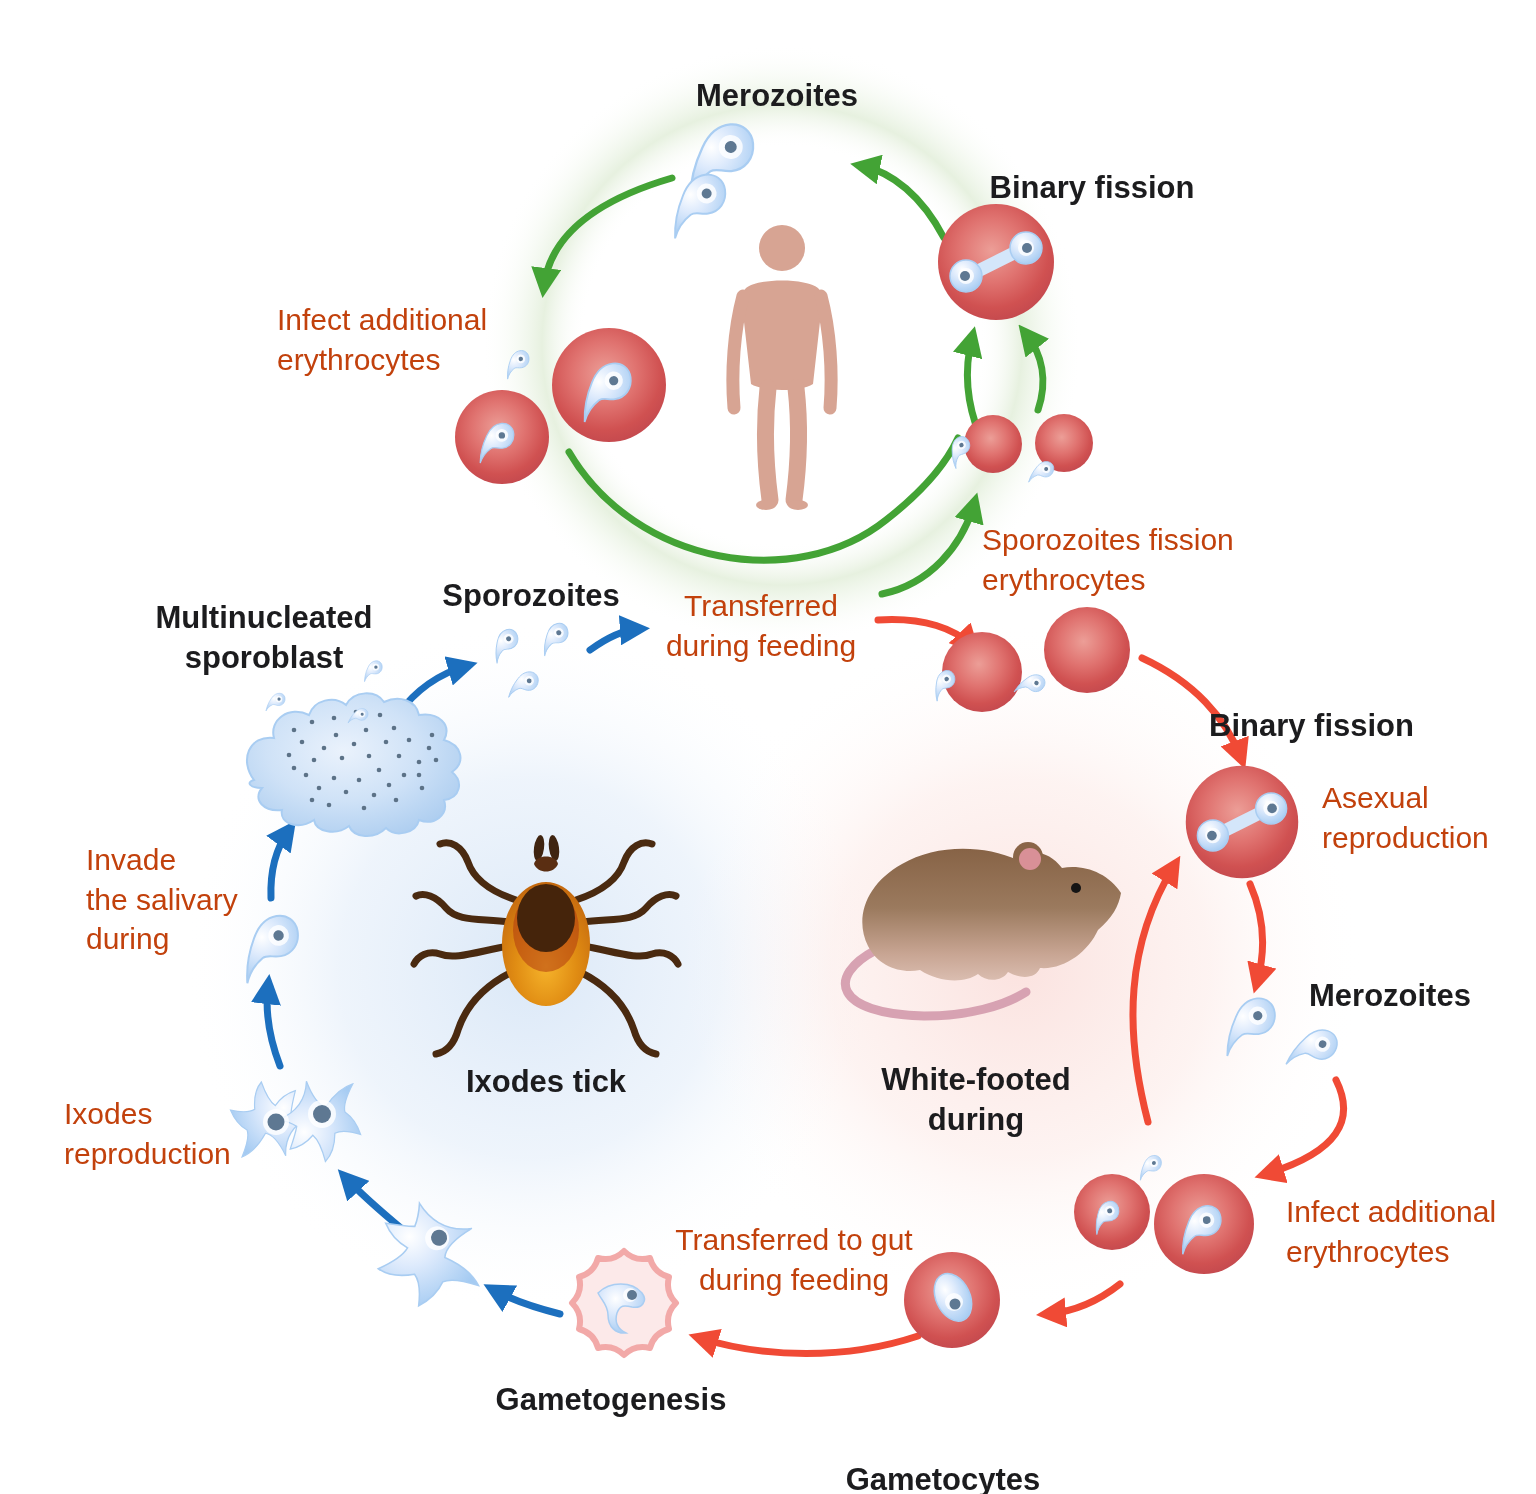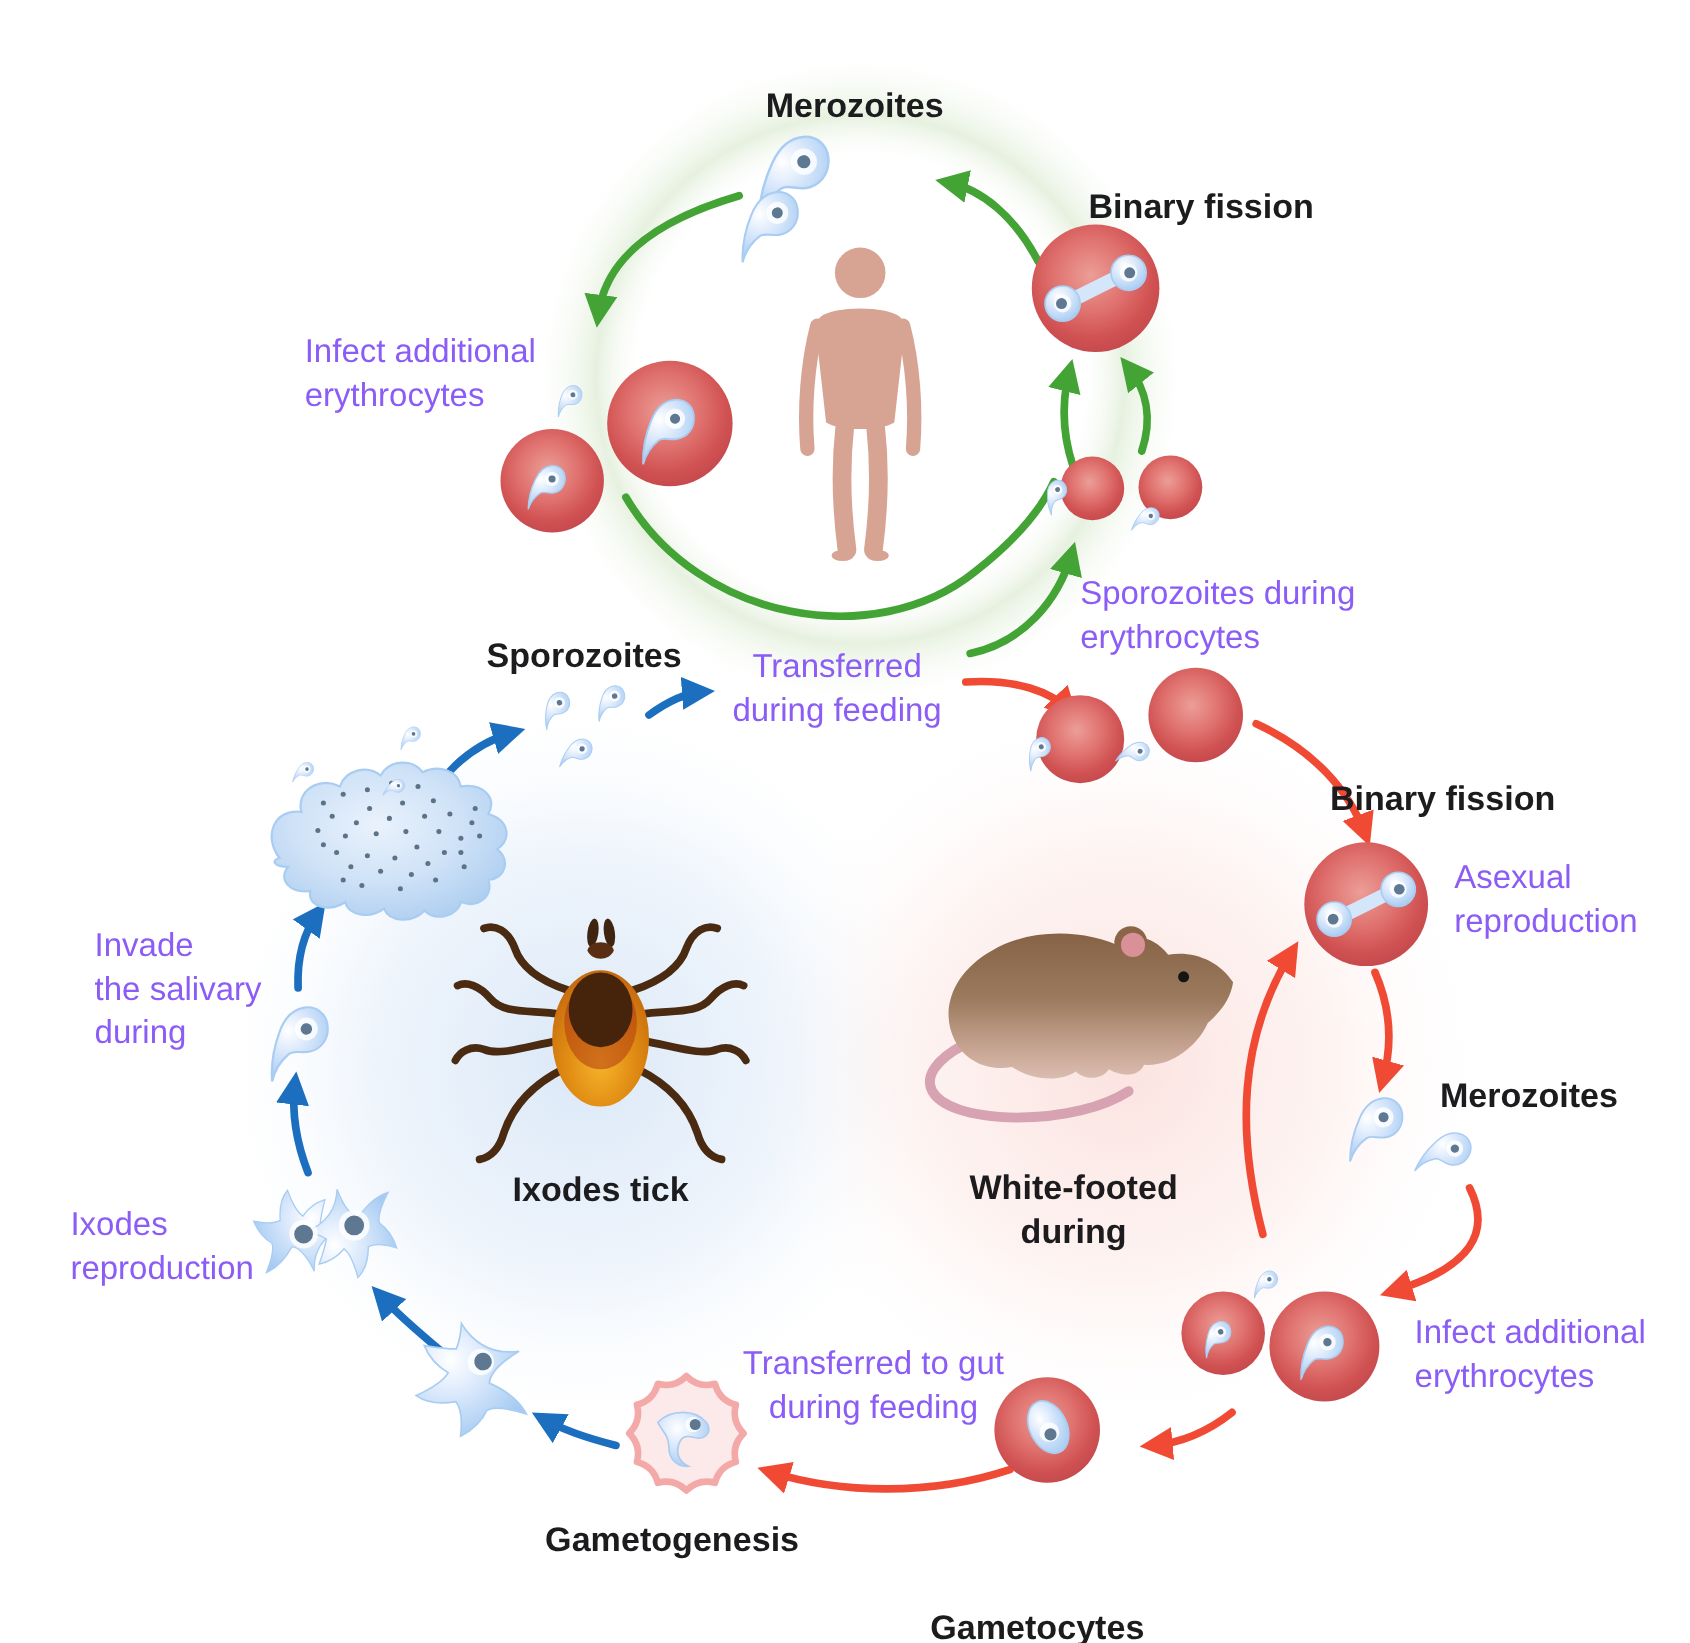--- a/index.html
+++ b/index.html
@@ -1,21 +1,21 @@
 <!DOCTYPE html>
 <html><head>
 <meta charset="utf-8">
 <style>
   html,body{margin:0;padding:0;background:#ffffff;}
   #stage{position:relative;width:1536px;height:1494px;background:#ffffff;overflow:hidden;
          font-family:"Liberation Sans",sans-serif;margin-left:24px;}
   #art{position:absolute;left:0;top:0;}
   .lbl{position:absolute;white-space:pre-line;}
   .bold{font-weight:700;color:#1c1c1e;font-size:31px;line-height:1.28;}
-  .gray{font-weight:400;color:#8b5cf6;font-size:30px;line-height:1.32;}
+  .gray{font-weight:400;color:#c2410c;font-size:30px;line-height:1.32;}
   .center{transform:translateX(-50%);text-align:center;}
   .cellB{fill:url(#gBlue);stroke:#a9cdf2;stroke-width:1.5;}
   .nuc{fill:#5e7892;}
   .glow{fill:#ffffff;opacity:.8;}
 </style>
 </head>
 <body>
 
 <div id="stage">
 
@@ -319,26 +319,28 @@
     <use href="#tear" transform="translate(485,640) rotate(-18) scale(0.62)"></use>
     <use href="#tear" transform="translate(535,634) rotate(-12) scale(0.62)"></use>
     <use href="#tear" transform="translate(505,682) rotate(8) scale(0.6)"></use>
   </g>
 </svg>
 
   <div class="lbl bold center" style="left:753px;top:76px">Merozoites</div>
   <div class="lbl bold center" style="left:1068px;top:168px">Binary fission</div>
   <div class="lbl gray" style="left:253px;top:300px">Infect additional
 erythrocytes</div>
-  <div class="lbl gray" style="left:958px;top:520px">Sporozoites during
+  <div class="lbl gray" style="left:958px;top:520px">Sporozoites fission
 erythrocytes</div>
   <div class="lbl gray center" style="left:737px;top:586px">Transferred
 during feeding</div>
 
   <div class="lbl bold center" style="left:507px;top:576px">Sporozoites</div>
+  <div class="lbl bold center" style="left:240px;top:598px">Multinucleated
+sporoblast</div>
   <div class="lbl gray" style="left:62px;top:840px">Invade
 the salivary
 during</div>
   <div class="lbl gray" style="left:40px;top:1094px">Ixodes
 reproduction</div>
   <div class="lbl bold center" style="left:522px;top:1062px">Ixodes tick</div>
   <div class="lbl bold center" style="left:952px;top:1060px">White-footed
 during</div>
 
   <div class="lbl bold" style="left:1185px;top:706px">Binary fission</div>

